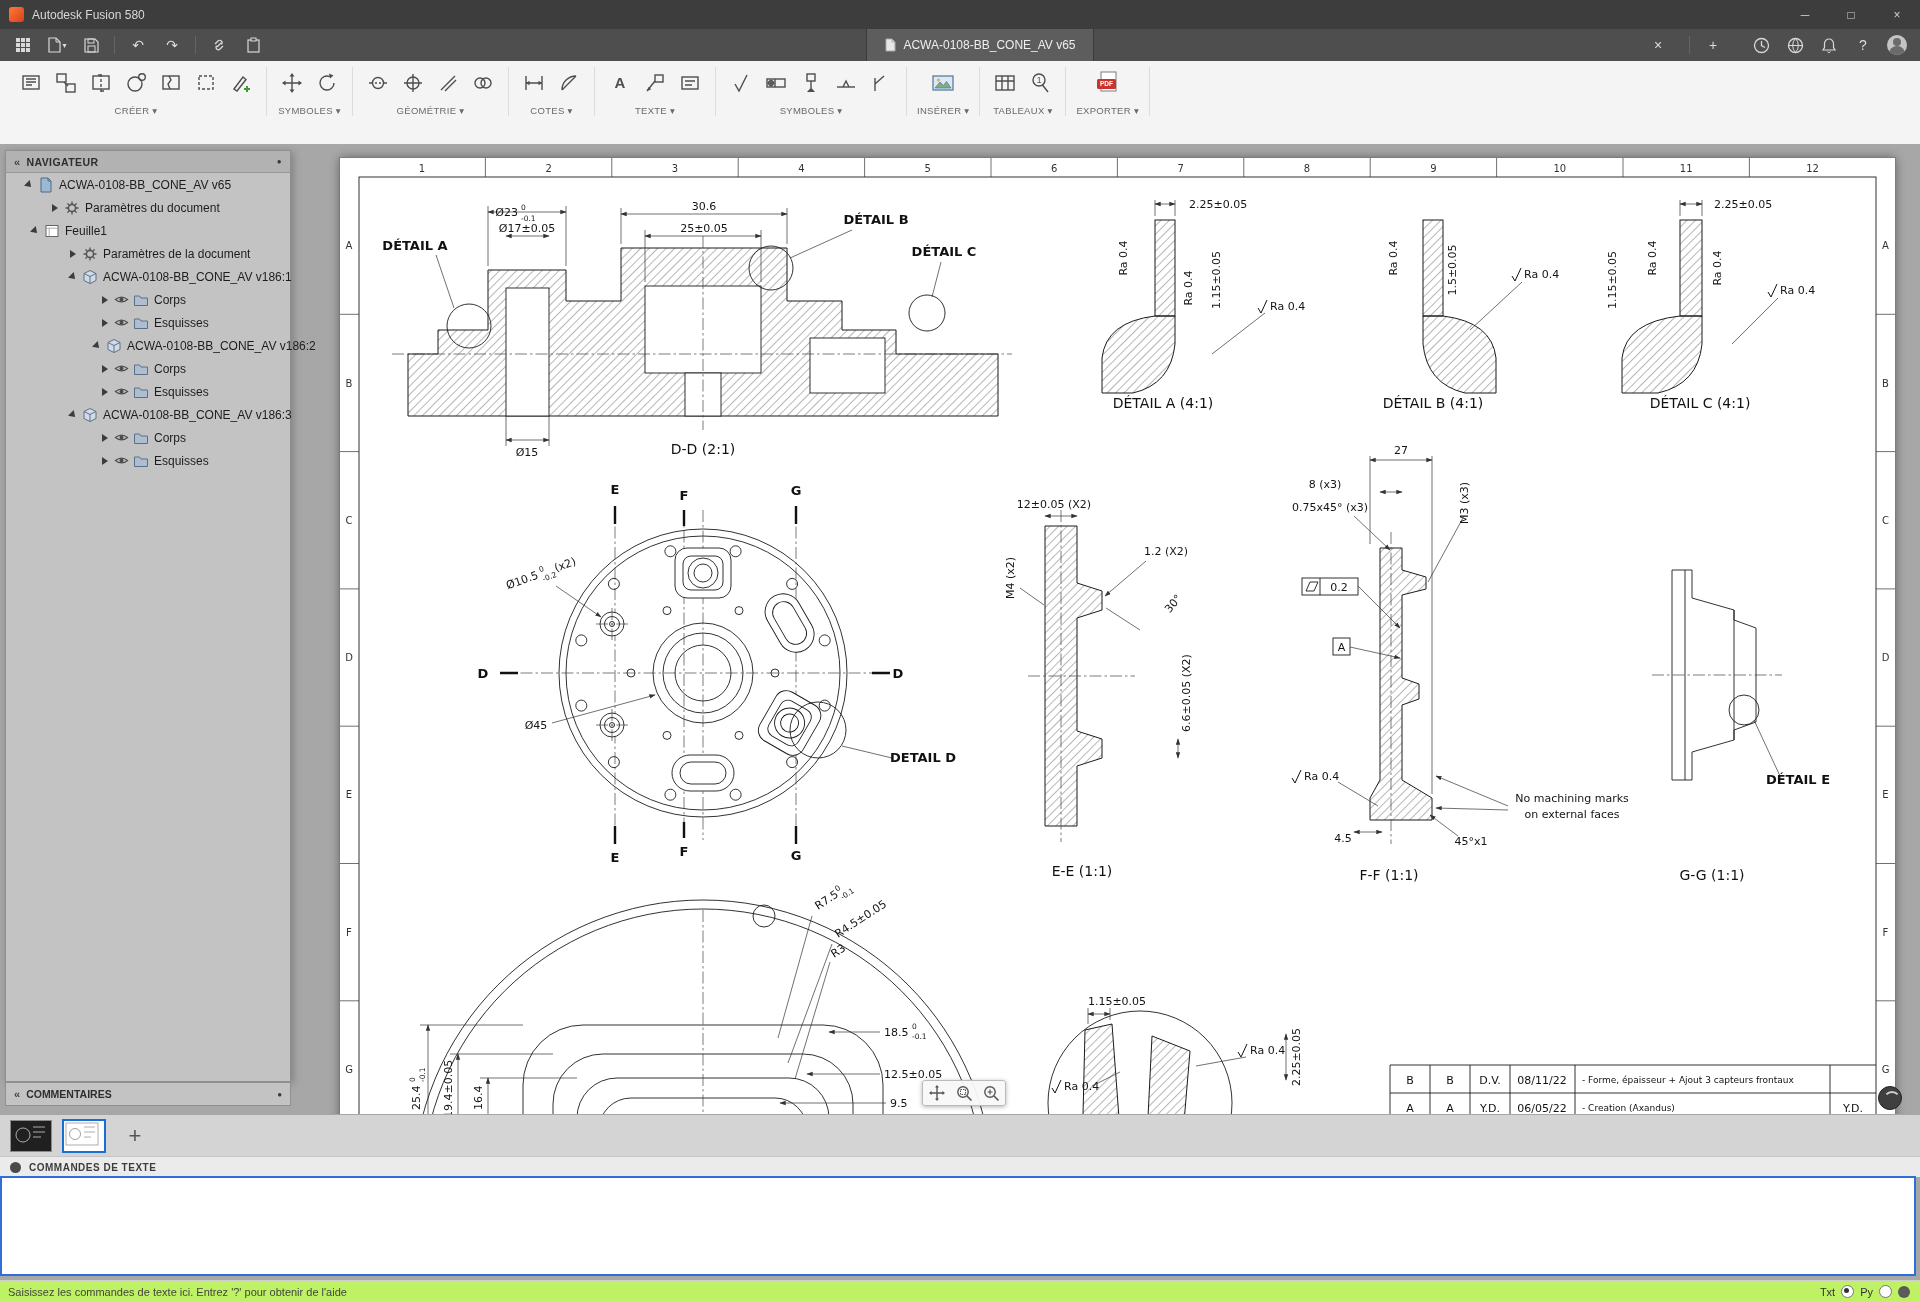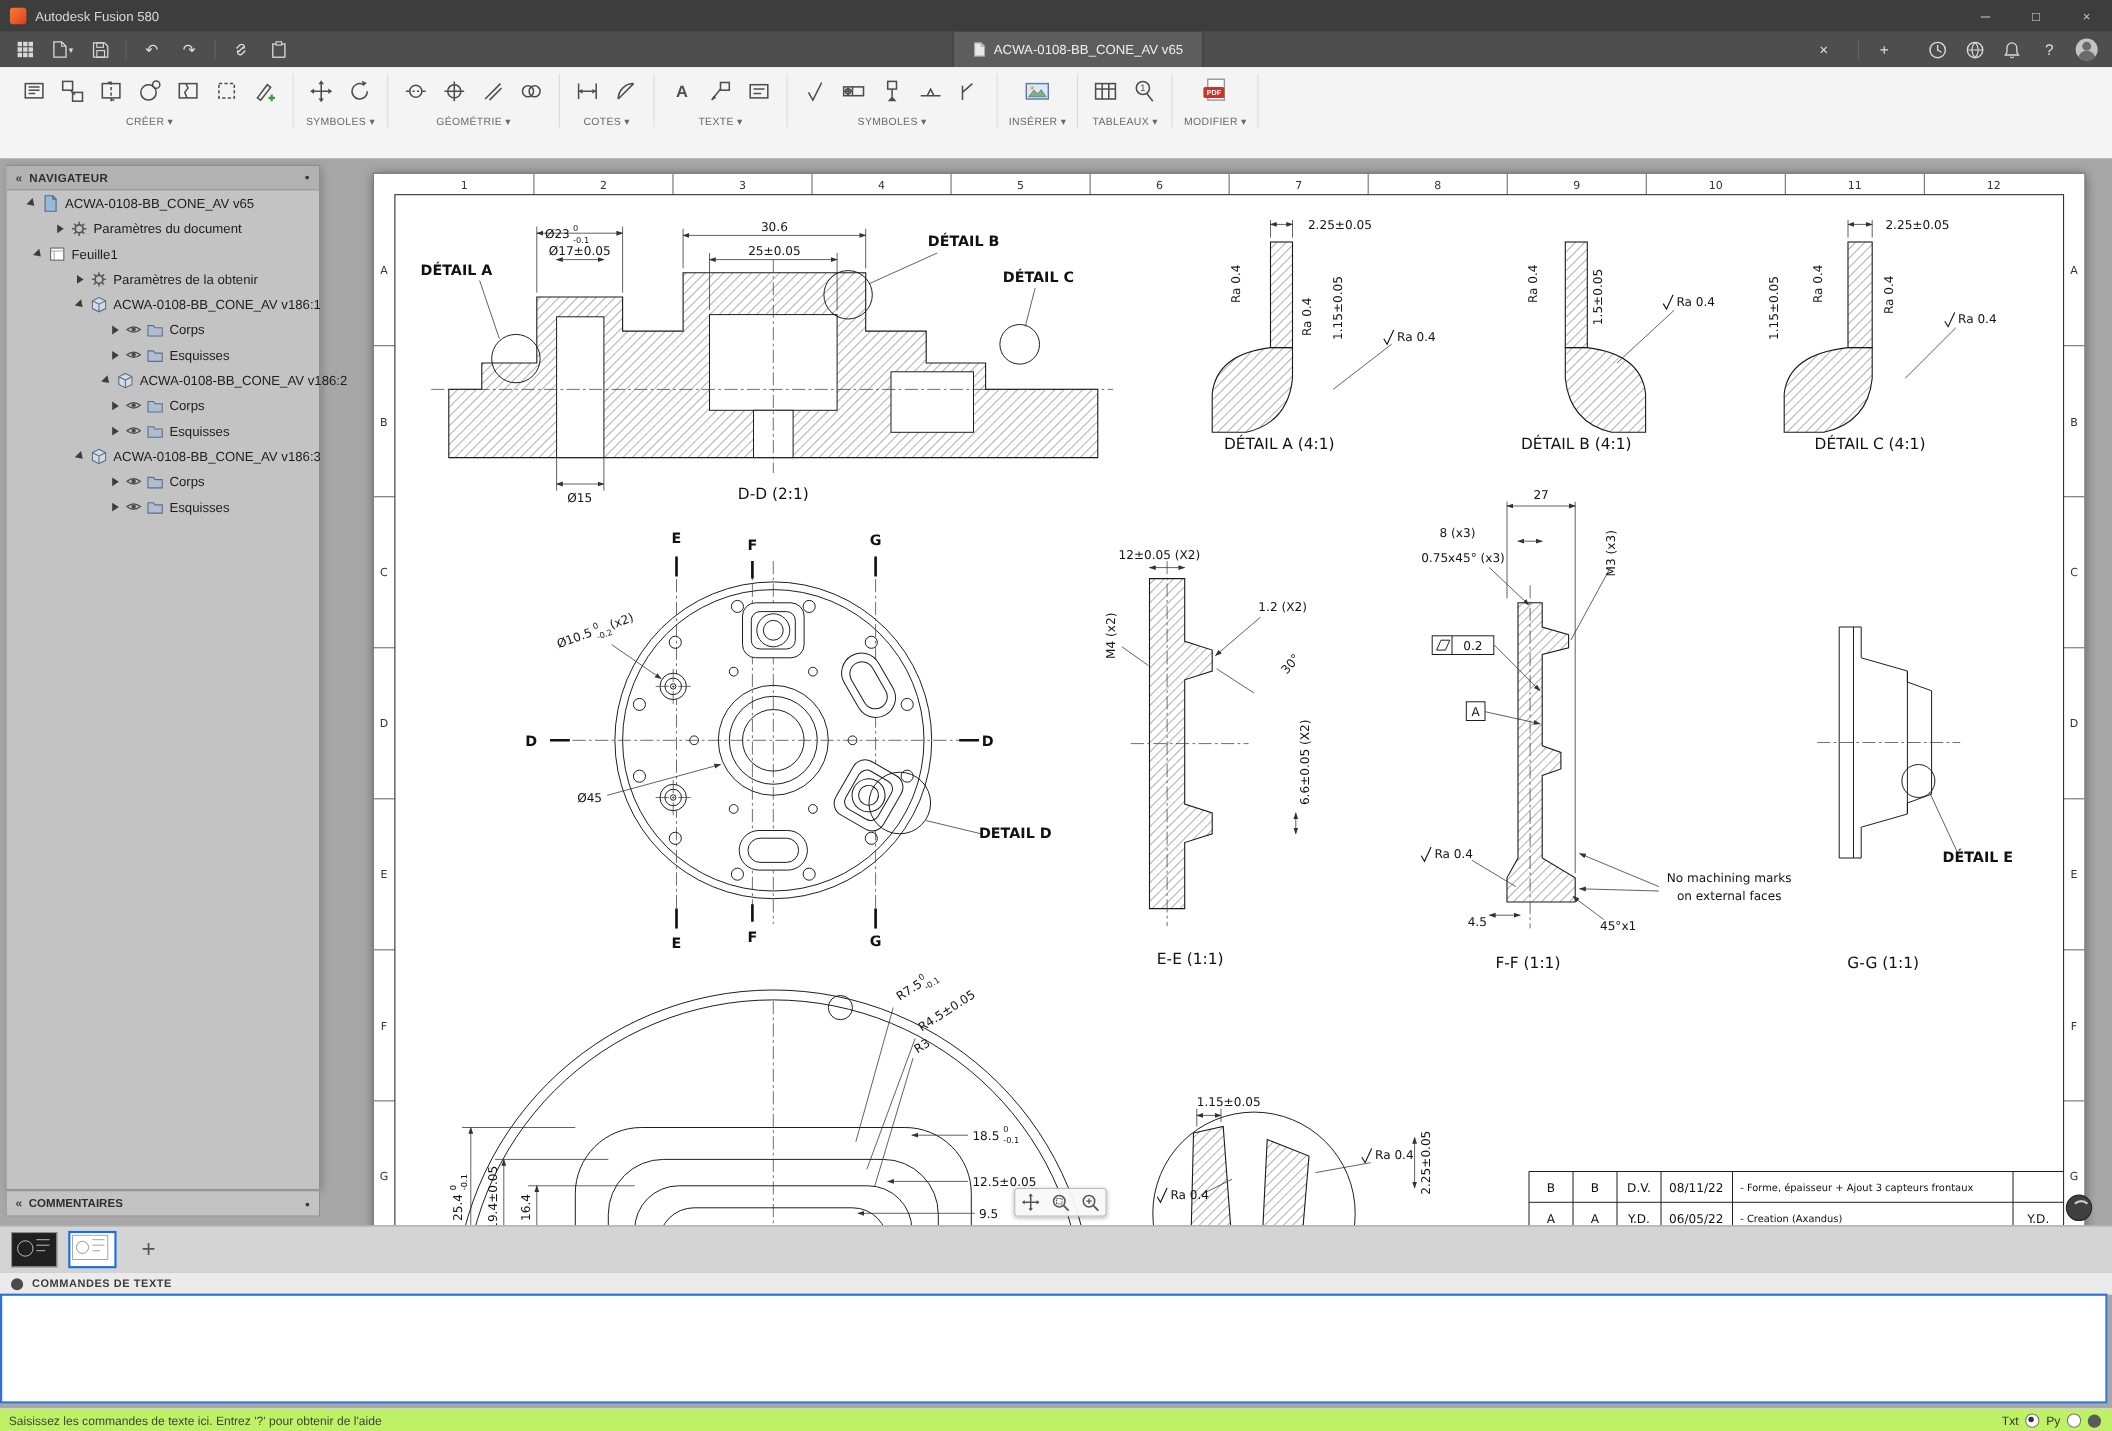--- a/index.html
+++ b/index.html
@@ -440,21 +440,21 @@
       <div class="ricons">
         <div class="tbtn">
             <svg width="26" height="26">
               <rect x="6" y="2" width="15" height="19" fill="#fff" stroke="#888" stroke-width="1.1"></rect>
               <rect x="2" y="9" width="19" height="10" rx="1.5" fill="#c9342c"></rect>
               <text x="11.5" y="16.4" text-anchor="middle" font-size="6.5" font-weight="bold" font-family="Liberation Sans,sans-serif" fill="#fff">PDF</text>
             </svg>
           </div>
       </div>
       <div class="glabel">
-          <span>MODIFIER</span>
+          <span>EXPORTER</span>
           <span>▾</span>
         </div>
     </div>
     <div class="gsep"></div>
   </div>
 </div>
 
 <div id="canvas">
 
   <div id="sheet">
@@ -868,21 +868,21 @@
       <svg class="ti">
           <use href="#ic-sheet"></use>
         </svg>
       <span>Feuille1</span>
     </div>
     <div class="trow" style="padding-left:64px">
       <i class="tri"></i>
       <svg class="ti">
           <use href="#ic-gear"></use>
         </svg>
-      <span>Paramètres de la obtenir</span>
+      <span>Paramètres de la document</span>
     </div>
     <div class="trow" style="padding-left:64px">
       <i class="tri exp"></i>
       <svg class="ti">
           <use href="#ic-cube"></use>
         </svg>
       <span>ACWA-0108-BB_CONE_AV v186:1</span>
     </div>
     <div class="trow" style="padding-left:96px">
       <i class="tri"></i>

